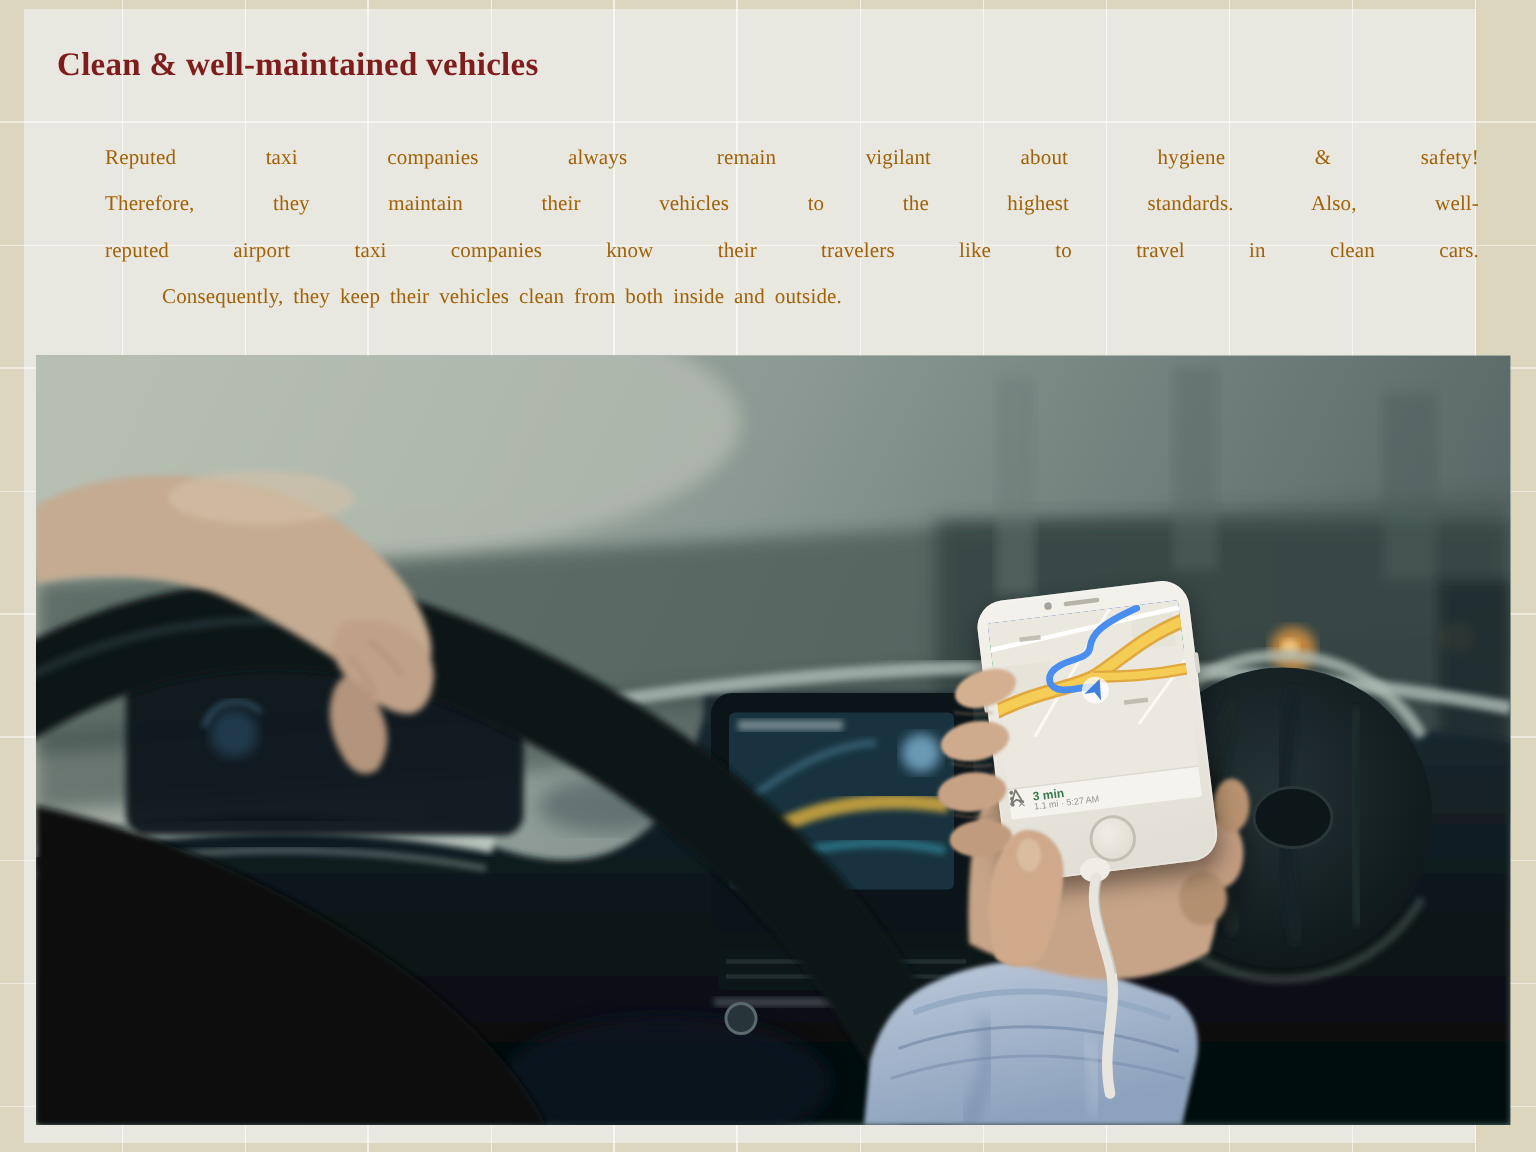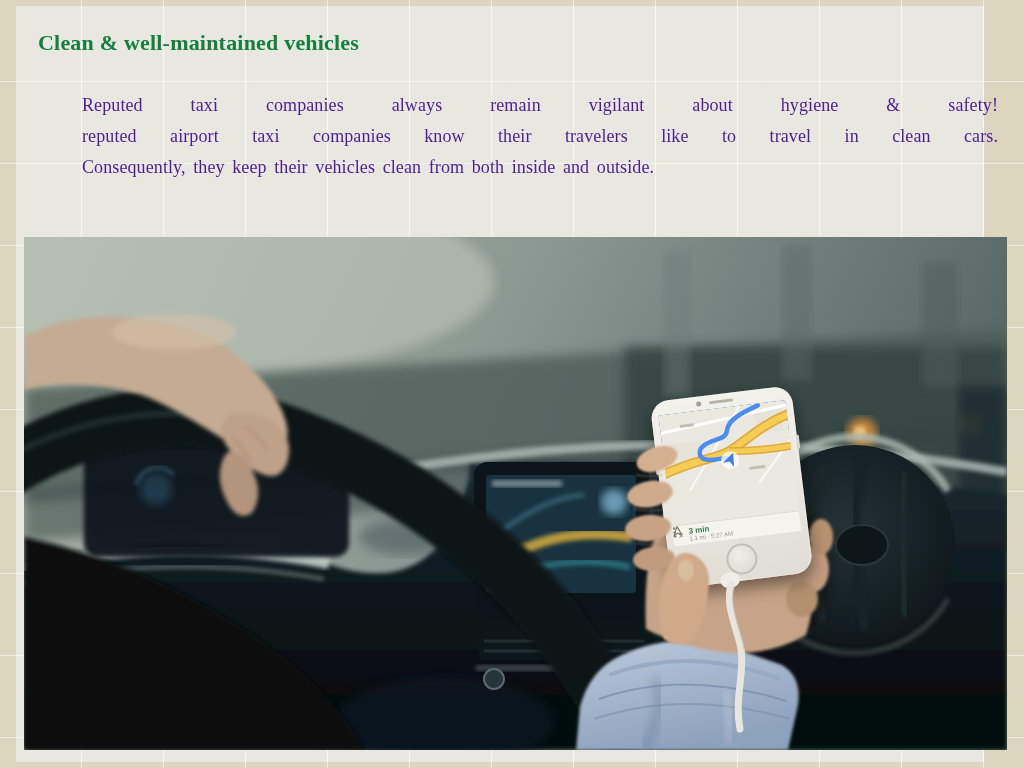--- a/index.html
+++ b/index.html
@@ -14,28 +14,28 @@
   .band-top{left:0;top:0;width:1024px;height:6px;}
   .band-bottom{left:0;top:762px;width:1024px;height:6px;}
   .grid{
     position:absolute;inset:0;pointer-events:none;
     background-image:
       repeating-linear-gradient(to right, transparent 0 81px, rgba(255,255,255,.62) 81px 82px),
       repeating-linear-gradient(to bottom, transparent 0 81px, rgba(255,255,255,.5) 81px 82px);
   }
   .slide-title{
     position:absolute;left:38px;top:30px;width:900px;
-    font-size:22px;font-weight:bold;color:#15803d;letter-spacing:.2px;
+    font-size:22px;font-weight:bold;color:#7f1d1d;letter-spacing:.2px;
   }
   .para{
-    position:absolute;left:82px;top:90px;width:916px;
-    font-size:18px;color:#4c1d95;line-height:31px;word-spacing:3px;letter-spacing:.1px;
+    position:absolute;left:70px;top:90px;width:916px;
+    font-size:14px;color:#a16207;line-height:31px;word-spacing:3px;letter-spacing:.1px;
   }
   .para .pline{text-align:justify;text-align-last:justify;text-justify:inter-word;}
-  .para .pline.last{text-align-last:left;}
+  .para .pline.last{text-align-last:left;margin-left:38px;}
 
   
   .photo{
     position:absolute;left:24px;top:237px;width:983px;height:513px;
     overflow:hidden;background:#7e8b86;
   }
   .photo svg{position:absolute;left:0;top:0;}
 
   
   .phone{
@@ -98,20 +98,21 @@
 
 <div class="band band-left"></div>
 <div class="band band-right"></div>
 <div class="band band-top"></div>
 <div class="band band-bottom"></div>
 <div class="grid"></div>
 
 <div class="slide-title">Clean &amp; well-maintained vehicles</div>
 <div class="para">
   <div class="pline">Reputed taxi companies always remain vigilant about hygiene &amp; safety!</div>
+  <div class="pline">Therefore, they maintain their vehicles to the highest standards. Also, well-</div>
   <div class="pline">reputed airport taxi companies know their travelers like to travel in clean cars.</div>
   <div class="pline last">Consequently, they keep their vehicles clean from both inside and outside.</div>
 </div>
 
 <div class="photo">
 
   <svg width="983" height="513" viewBox="0 0 983 513">
     <defs>
       <linearGradient id="bgGrad" x1="0" y1="0" x2="1" y2="0.25">
         <stop offset="0" stop-color="#b0b9ae"></stop>

